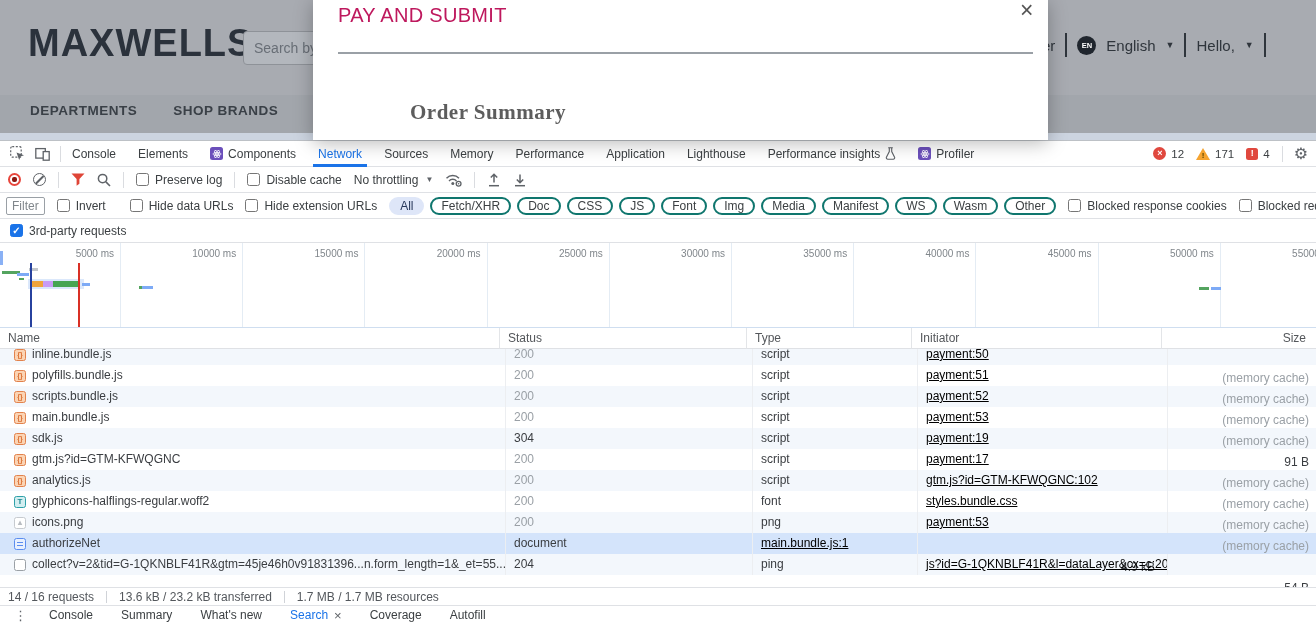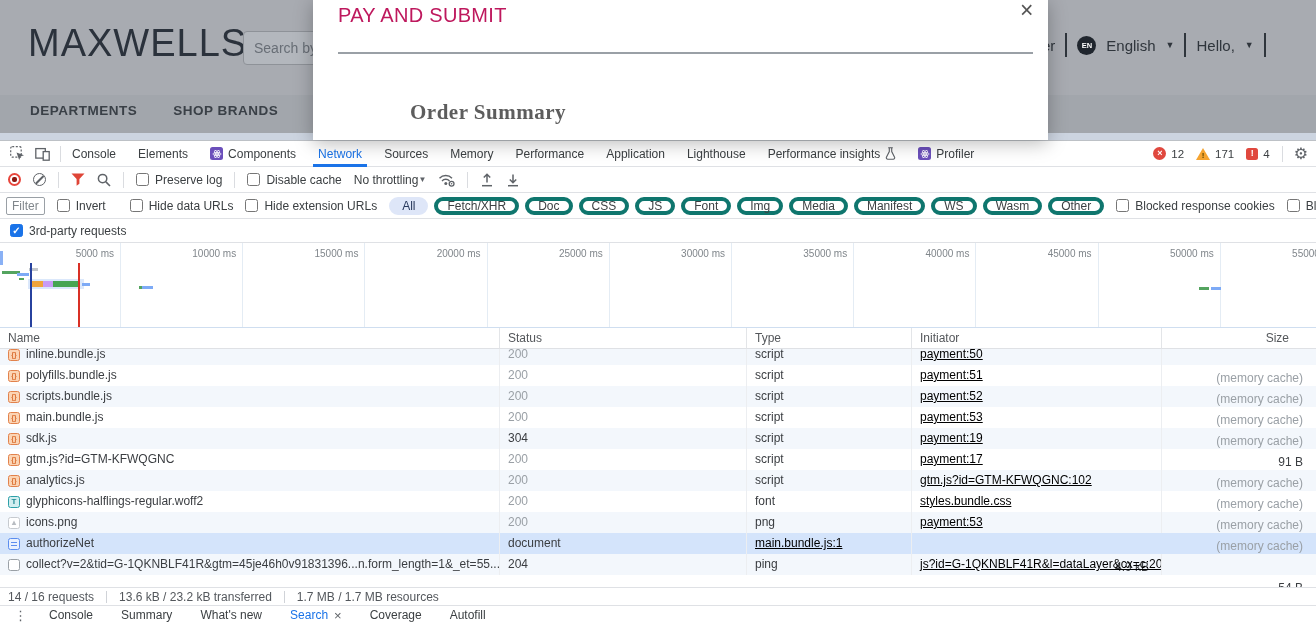--- a/index.html
+++ b/index.html
@@ -2,21 +2,21 @@
 <html><head>
 <meta charset="utf-8">
 <style>
   * { margin:0; padding:0; box-sizing:border-box; }
   html,body { width:1316px; height:623px; overflow:hidden; font-family:"Liberation Sans",sans-serif; background:#fff; }
 
   
   #page { position:absolute; top:0; left:0; width:1316px; height:140px; background:#a8abb1; }
   #page .navband { position:absolute; top:95px; left:0; width:1316px; height:38px; background:#a2a6ac; }
   #page .pagestrip { position:absolute; top:133px; left:0; width:1316px; height:7px; background:#ccd4e0; }
-  .logo { position:absolute; top:22px; left:28px; font-size:38px; font-weight:400; letter-spacing:1px; color:#2b323c; }
+  .logo { position:absolute; top:22px; left:28px; font-size:38px; font-weight:700; letter-spacing:1px; color:#2b323c; }
   .search-box { position:absolute; top:31px; left:243px; width:160px; height:34px; background:#b3b7bd; border:1px solid #8e9298; border-radius:4px; color:#686e76; font-size:14px; padding:0 10px; line-height:32px; white-space:nowrap; overflow:hidden; }
   .nav-items { position:absolute; top:103px; left:30px; display:flex; gap:36px; }
   .nav-item { font-size:13.5px; font-weight:700; letter-spacing:.5px; color:#3a4047; white-space:nowrap; }
   .hdr-right { position:absolute; top:33px; left:1042px; display:flex; align-items:center; gap:10px; color:#2f353c; font-size:15px; white-space:nowrap; }
   .vbar { width:2px; height:24px; background:#2f353c; }
   .en-badge { width:19px; height:19px; border-radius:50%; background:#20262e; color:#fff; font-size:7.5px; font-weight:700; display:flex; align-items:center; justify-content:center; }
   .caret { font-size:9px; color:#2f353c; }
 
   
   #modal { position:absolute; top:0; left:313px; width:735px; height:140px; background:#fff; box-shadow:0 3px 18px rgba(0,0,0,.28); z-index:5; }
@@ -48,47 +48,47 @@
 
   
   #nettoolbar { height:26px; display:flex; align-items:center; gap:12px; padding:0 8px; }
   .rec-btn { width:13px; height:13px; border:2px solid #e8463c; border-radius:50%; position:relative; cursor:pointer; }
   .rec-btn::after { content:""; position:absolute; left:2px; top:2px; width:5px; height:5px; border-radius:2px; background:#8c1710; }
   .clear-btn { width:13px; height:13px; border:1.5px solid #5f6368; border-radius:50%; position:relative; cursor:pointer; }
   .clear-btn::after { content:""; position:absolute; left:-0.5px; top:4.5px; width:11px; height:1.5px; background:#5f6368; transform:rotate(-45deg); }
   .chk { display:flex; align-items:center; gap:6px; white-space:nowrap; cursor:pointer; }
   .cb { width:13px; height:13px; border:1px solid #767676; border-radius:2.5px; background:#fff; flex:0 0 auto; }
   .cb.checked { background:#1a73e8; border-color:#1a73e8; color:#fff; font-size:10px; font-weight:700; display:flex; align-items:center; justify-content:center; line-height:1; }
-  .throttle { display:flex; align-items:center; gap:0; cursor:pointer; }
+  .throttle { display:flex; align-items:center; gap:7px; cursor:pointer; }
   .dd-caret { font-size:8px; color:#5f6368; }
 
   
   #filterrow { height:26px; display:flex; align-items:center; gap:12px; padding:0 6px; }
   .filter-input { width:160px; height:18px; border:1px solid #9aa0a6; border-radius:2px; color:#80868b; font-size:12px; padding:0 5px; line-height:16px; background:#fff; }
   .pills { display:flex; align-items:center; gap:6px; }
-  .pill { border:4px solid #0f766e; border-radius:9px; height:18px; padding:0 9px; display:flex; align-items:center; font-size:12px; color:#3c4043; cursor:pointer; white-space:nowrap; background:#fff; }
+  .pill { border:2px solid #0f766e; border-radius:9px; height:18px; padding:0 9px; display:flex; align-items:center; font-size:12px; color:#3c4043; cursor:pointer; white-space:nowrap; background:#fff; }
   .pill.active { background:#dee6f8; border-color:#dee6f8; color:#28395c; }
 
   
   #thirdrow { height:24px; display:flex; align-items:center; padding:0 10px; }
 
   
   #overview { position:relative; height:85px; width:1316px; background:#fff; border-bottom:1px solid #cfdef0; overflow:hidden; cursor:col-resize; }
   .gridline { position:absolute; top:0; bottom:0; width:1px; background:#e4ecf4; }
   .t-label { position:absolute; top:5px; font-size:10px; color:#80868b; white-space:nowrap; }
   .wbar { position:absolute; }
   .marker { position:absolute; top:20px; bottom:0; width:2px; }
 
   
   #nettable { width:1316px; }
   .tgrid { display:grid; grid-template-columns:500px 247px 165px 250px 154px; }
   .th { height:21px; line-height:21px; color:#54575b; padding-left:8px; border-right:1px solid #e3e5e8; border-bottom:1px solid #dfe1e5; background:#fff; white-space:nowrap; }
   .th:last-child { border-right:none; text-align:left; }
   #rowswrap { height:238px; overflow:hidden; position:relative; }
-  .nrow { height:21px; cursor:pointer; }
+  .nrow { height:21px; cursor:pointer;padding-left:6px; }
   .nrow.alt { background:#f3f7fc; }
   .nrow.selected { background:#d4e4fb; }
   .td { height:21px; line-height:21px; padding-left:8px; border-right:1px solid #eceef1; white-space:nowrap; overflow:hidden; color:#3a3d41; display:flex; align-items:center; gap:6px; }
   .td:last-child { border-right:none; justify-content:flex-end; padding-right:13px;margin-top:24px; }
   .gray { color:#9aa0a6; }
   .init-link { text-decoration:underline; cursor:pointer; color:#000000; }
   .fic { width:12px; height:12px; border-radius:2.5px; flex:0 0 auto; display:flex; align-items:center; justify-content:center; font-size:7px; font-weight:700; line-height:1; }
   .fic.js { background:#fbd4b4; border:1px solid #e2824c; color:#d96c2e; }
   .fic.font { background:#d2eef0; border:1px solid #2da0a8; color:#1f8b93; font-size:8px; }
   .fic.img { background:#fff; border:1px solid #c6cacf; color:#b8bcc1; font-size:8px; }
@@ -368,21 +368,21 @@
       <div class="marker" style="left: 30px; background: rgb(39, 65, 158);"></div>
       <div class="marker" style="left: 78px; background: rgb(217, 48, 37);"></div>
     </div>
 
   <div id="nettable">
     <div class="tgrid" id="theadRow">
         <div class="th">Name</div>
         <div class="th">Status</div>
         <div class="th">Type</div>
         <div class="th">Initiator</div>
-        <div class="th" style="text-align: right; padding-right: 27px;">Size</div>
+        <div class="th" style="text-align: right; padding-right: 10px;">Size</div>
       </div>
     <div id="rowswrap">
         <div class="tgrid nrow alt" style="margin-top: -5px;">
           <div class="td">
             <span class="fic js">{}</span>
             <span>inline.bundle.js</span>
           </div>
           <div class="td gray">200</div>
           <div class="td">script</div>
           <div class="td">

